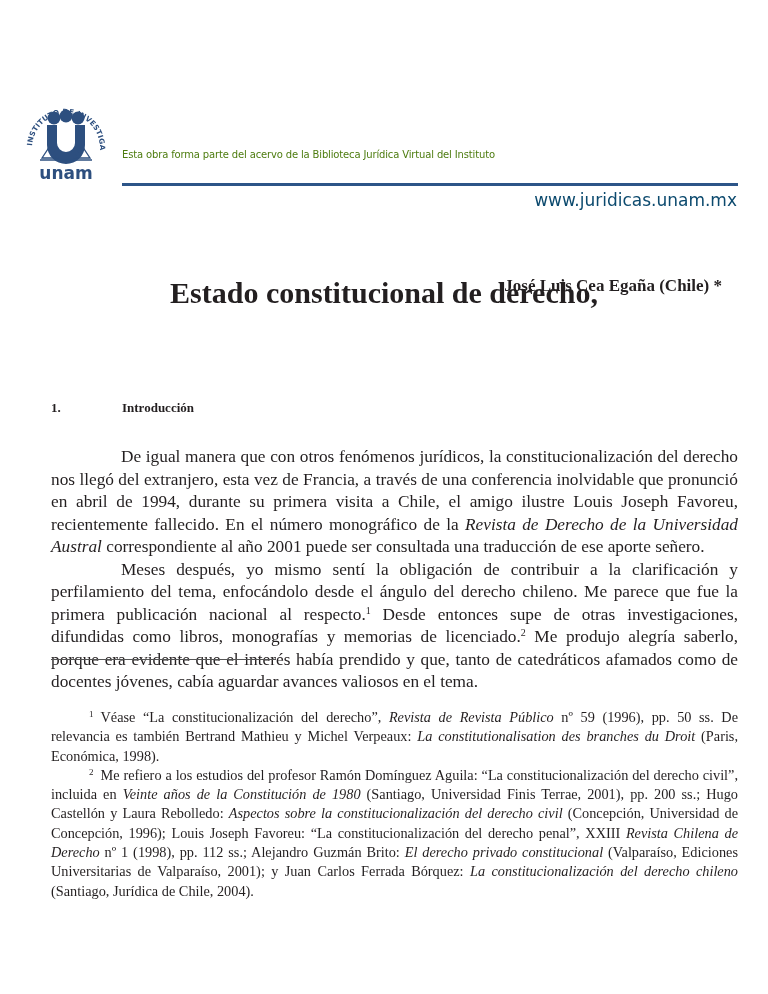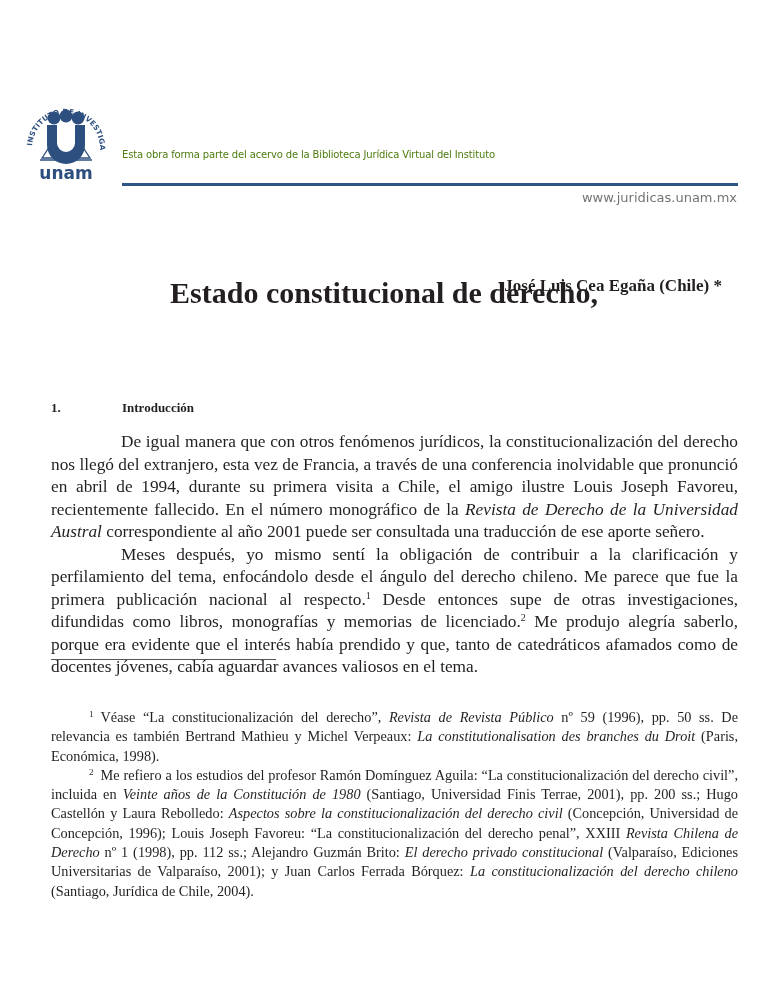--- a/index.html
+++ b/index.html
@@ -2,29 +2,29 @@
 <html><head>
 <meta charset="utf-8">
 <style>
   html, body { margin: 0; padding: 0; background: #ffffff; }
   body { width: 768px; height: 994px; position: relative; overflow: hidden; font-family: "Liberation Serif", serif; color: #231f20; }
 
   .logo { position: absolute; left: 14px; top: 88px; width: 104px; height: 104px; }
   .banner { position: absolute; left: 122px; top: 145px; width: 560px; }
   .banner-line { font-family: "DejaVu Sans", sans-serif; font-size: 10px; color: #4d7c0f; line-height: 19px; letter-spacing: -0.15px; white-space: nowrap; }
   .banner-rule { position: absolute; left: 122px; top: 183px; width: 616px; height: 3px; background: #2d5588; }
-  .banner-url { position: absolute; right: 31px; top: 190px; font-family: "DejaVu Sans", sans-serif; font-size: 13px; color: #737373; }
+  .banner-url { position: absolute; right: 31px; top: 190px; font-family: "DejaVu Sans", sans-serif; font-size: 17px; color: #0c4a6e; }
 
   .author { position: absolute; right: 46px; top: 233px; font-weight: bold; font-size: 17px; white-space: nowrap; margin-top: 43px; }
   .title { position: absolute; left: 0; width: 768px; top: 276px; text-align: center; font-weight: bold; font-size: 30px; line-height: 33px; }
 
   .section-head { position: absolute; left: 51px; top: 400px; font-weight: bold; font-size: 13px; }
   .section-num { display: inline-block; width: 71px; }
 
-  .body { position: absolute; left: 51px; top: 431px; width: 687px; font-size: 17.3px; line-height: 22.5px; text-align: justify; }
+  .body { position: absolute; left: 51px; top: 446px; width: 687px; font-size: 17.3px; line-height: 22.5px; text-align: justify; }
   .body p { margin: 0; text-indent: 70px; text-align-last: left; }
   .body sup { font-size: 10px; vertical-align: 6px; line-height: 0; }
 
   .fn-rule { position: absolute; left: 51px; top: 659px; width: 225px; height: 1px; background: #555; }
   .footnotes { position: absolute; left: 51px; top: 708px; width: 687px; font-size: 14.3px; line-height: 19.3px; text-align: justify; }
   .footnotes p { margin: 0; text-indent: 38px; }
   .footnotes sup { font-size: 9px; vertical-align: 5px; line-height: 0; margin-right: 7px; }
   .footnotes .star { margin-right: 6px; }
   i { font-style: italic; }
 </style>

